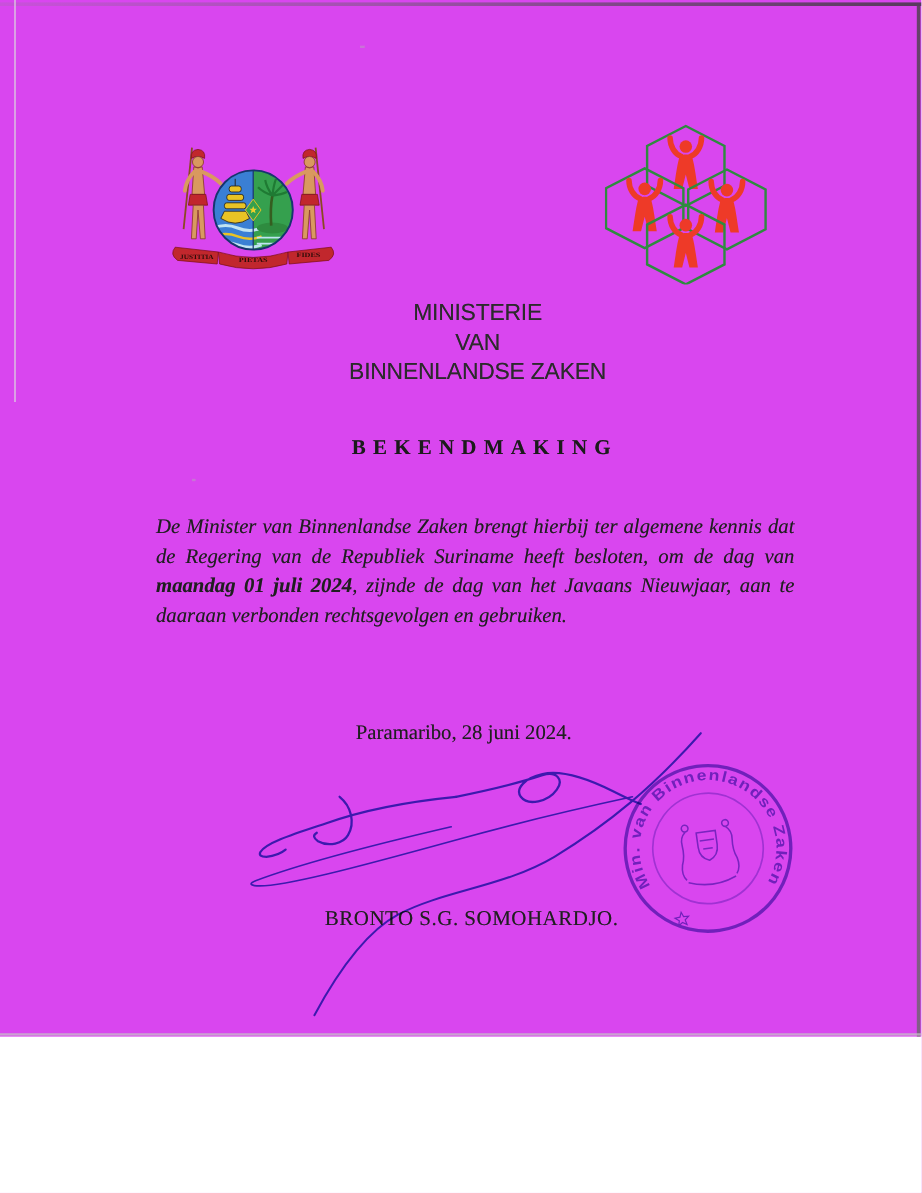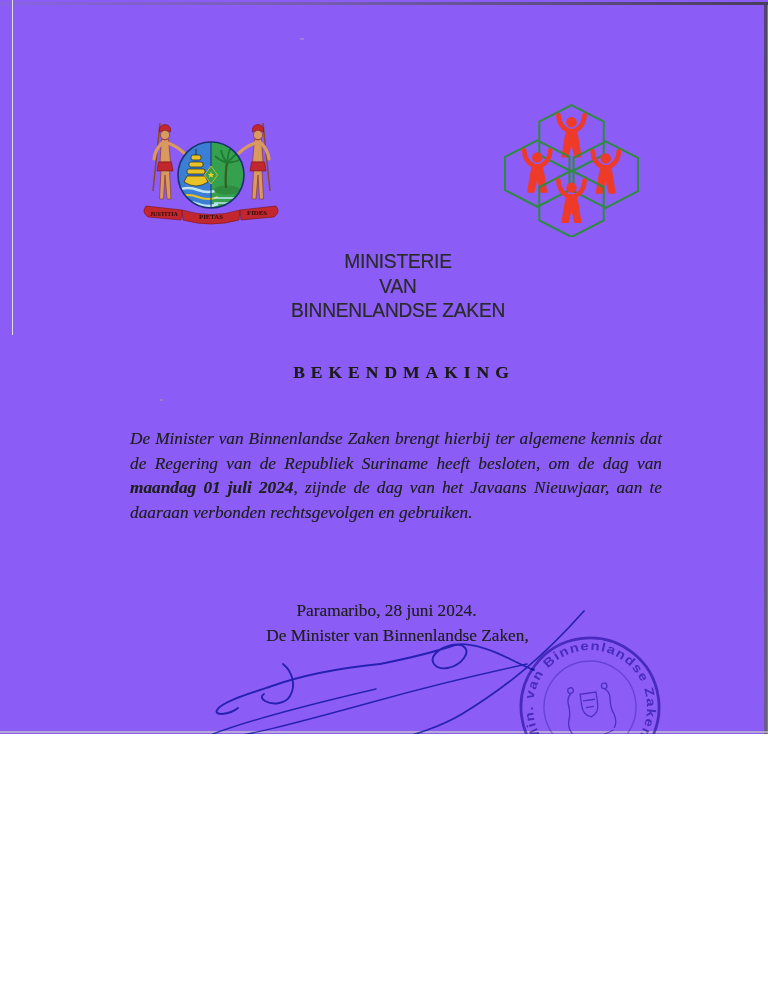--- a/index.html
+++ b/index.html
@@ -1,17 +1,17 @@
 <!DOCTYPE html>
 <html><head>
 <meta charset="utf-8">
 <style>
   html,body{margin:0;padding:0;background:#ffffff;}
   .page{
-    position:relative;width:768px;height:734px;background:#8b5cf6;
+    position:relative;width:768px;height:864px;background:#d946ef;
     overflow:hidden;font-family:"Liberation Serif",serif;color:#1f1f1f;
   }
   .soft{text-shadow:0 0 .5px rgba(30,30,30,.5);}
   
   .edge-top{position:absolute;top:2px;left:0;width:768px;height:3px;
     background:linear-gradient(to right,rgba(130,130,130,.18),rgba(95,95,95,.45) 40%,rgba(55,55,55,.8));}
   .edge-right{position:absolute;top:5px;right:1px;width:3px;height:986px;
     background:linear-gradient(to bottom,#3f3f3f,#6b6b6b);opacity:.75;}
   .edge-left{position:absolute;top:0;left:12px;width:1px;height:335px;background:#dcdcdc;}
   .edge-bottom{position:absolute;bottom:1px;left:0;width:768px;height:2px;background:#c6c6c6;opacity:.7;}
@@ -136,21 +136,20 @@
   <div class="doc-title soft">BEKENDMAKING</div>
 
   <div class="bodytext soft">
     <div class="j">De Minister van Binnenlandse Zaken brengt hierbij ter algemene kennis dat</div>
     <div class="j">de Regering van de Republiek Suriname heeft besloten, om de dag van</div>
     <div class="j"><strong>maandag 01 juli 2024</strong><span>, zijnde de dag van het Javaans Nieuwjaar, aan te</span></div>
     <div>daaraan verbonden rechtsgevolgen en gebruiken.</div>
   </div>
 
   <div class="place-date soft">Paramaribo, 28 juni 2024.</div>
-  <div class="sig-title soft">De Minister van Binnenlandse Zaken,</div>
   <div class="sig-name soft">BRONTO S.G. SOMOHARDJO.</div>
 
   <svg class="stamp-svg" viewBox="0 0 175 175">
     <g transform="rotate(-8 86 87)" stroke="#7b68c4" fill="none">
       <circle cx="86" cy="87" r="69" stroke-width="2.8"></circle>
       <circle cx="86" cy="87" r="46" stroke-width="1.4" opacity=".55"></circle>
       <path id="stampArc" d="M 36.6 115.5 A 57 57 0 1 1 129.7 123.6" stroke="none"></path>
       <text class="stamp-text" stroke="none">
         <textPath href="#stampArc" startOffset="2%" textLength="242" lengthAdjust="spacingAndGlyphs">Min. van Binnenlandse Zaken</textPath>
       </text>

